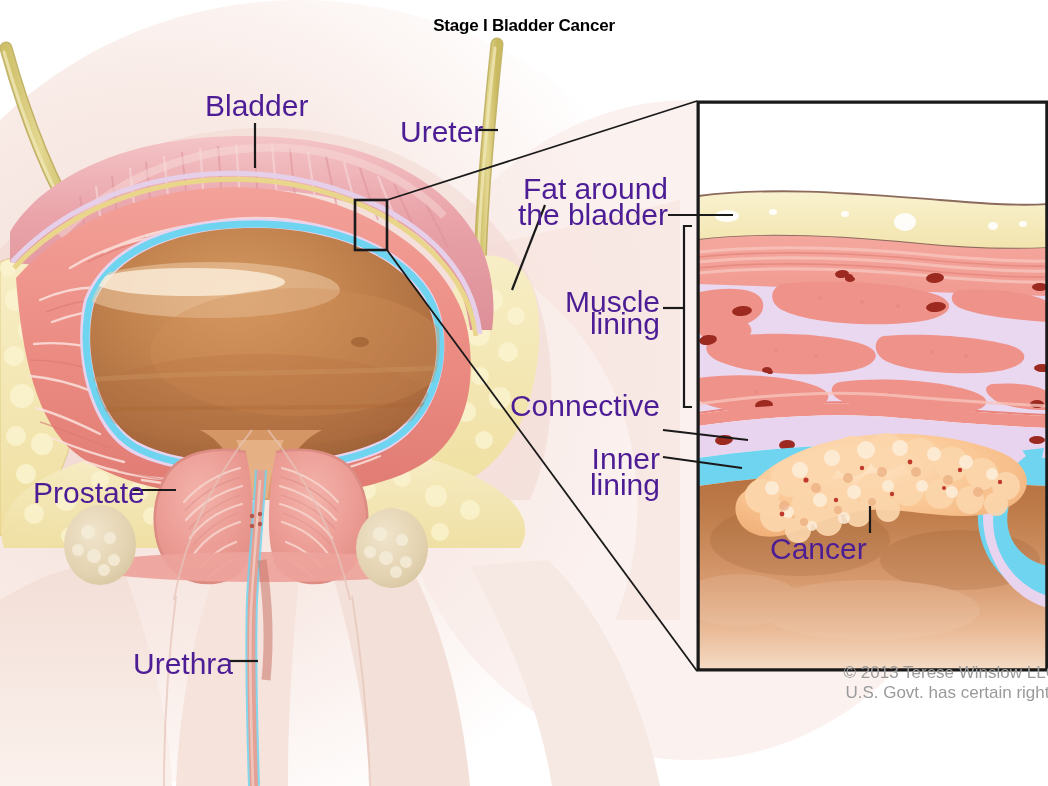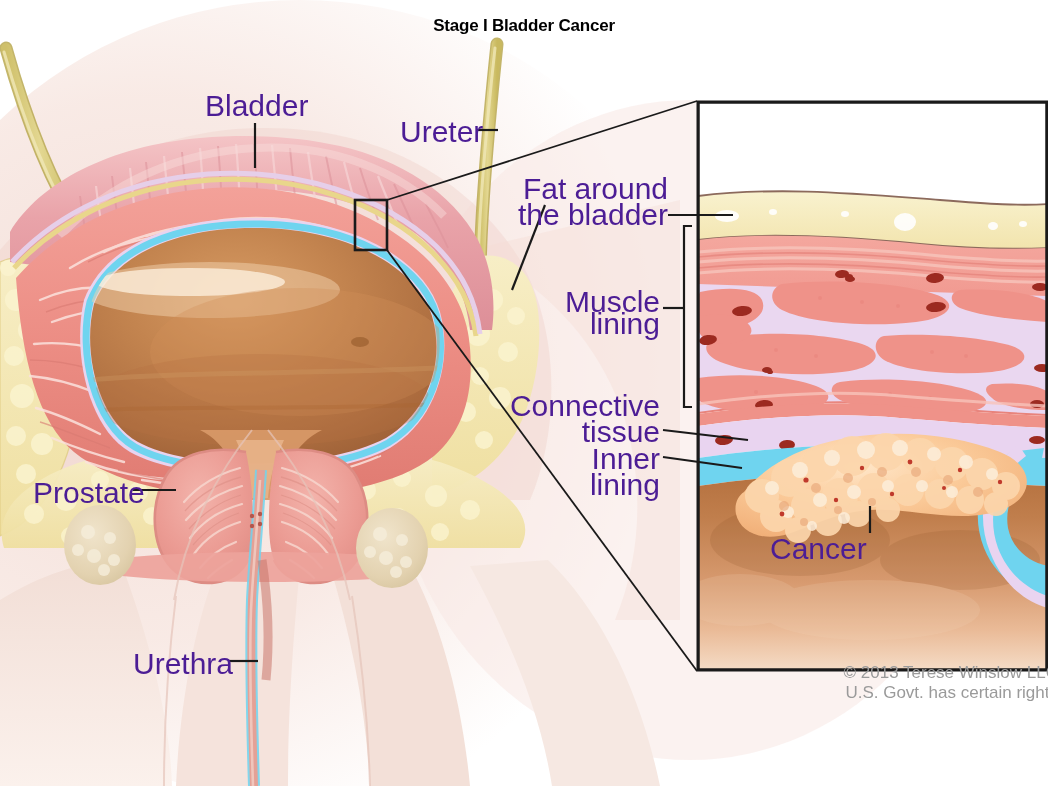--- a/index.html
+++ b/index.html
@@ -645,21 +645,20 @@
 
   <div class="lbl" style="left:400px; top:116px;">Ureter</div>
 
   <div class="lbl r" style="left:368px; top:173px; width:300px;">Fat around</div>
   <div class="lbl r" style="left:368px; top:199px; width:300px;">the bladder</div>
 
   <div class="lbl r" style="left:368px; top:286px; width:292px;">Muscle</div>
   <div class="lbl r" style="left:368px; top:308px; width:292px;">lining</div>
 
   <div class="lbl r" style="left:368px; top:390px; width:292px;">Connective</div>
-  <div class="lbl r" style="left:368px; top:416px; width:292px;">tissue</div>
 
   <div class="lbl r" style="left:368px; top:443px; width:292px;">Inner</div>
   <div class="lbl r" style="left:368px; top:469px; width:292px;">lining</div>
 
   <div class="lbl" style="left:33px; top:477px;text-align:center;">Prostate</div>
 
   <div class="lbl" style="left:133px; top:648px;">Urethra</div>
 
   <div class="lbl c" style="left:770px; top:533px; width:200px;">Cancer</div>
 

